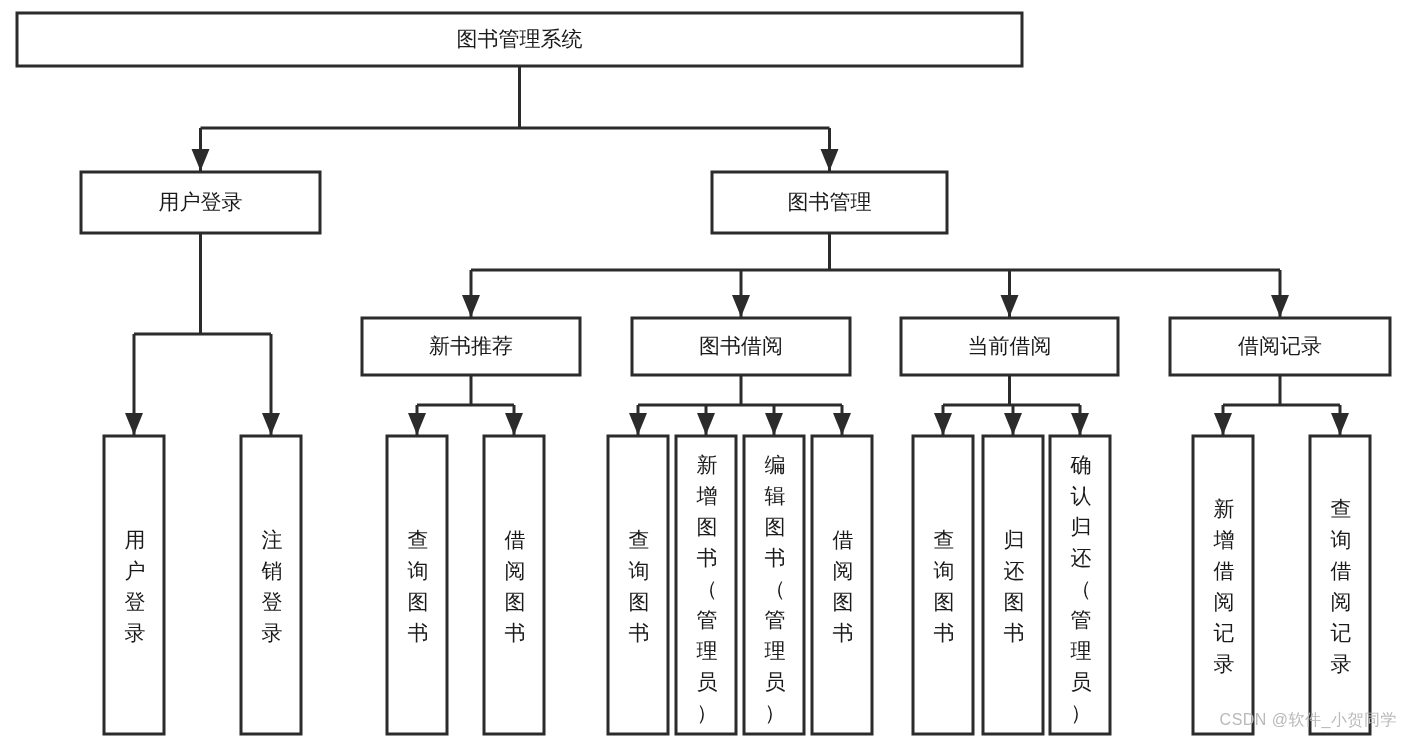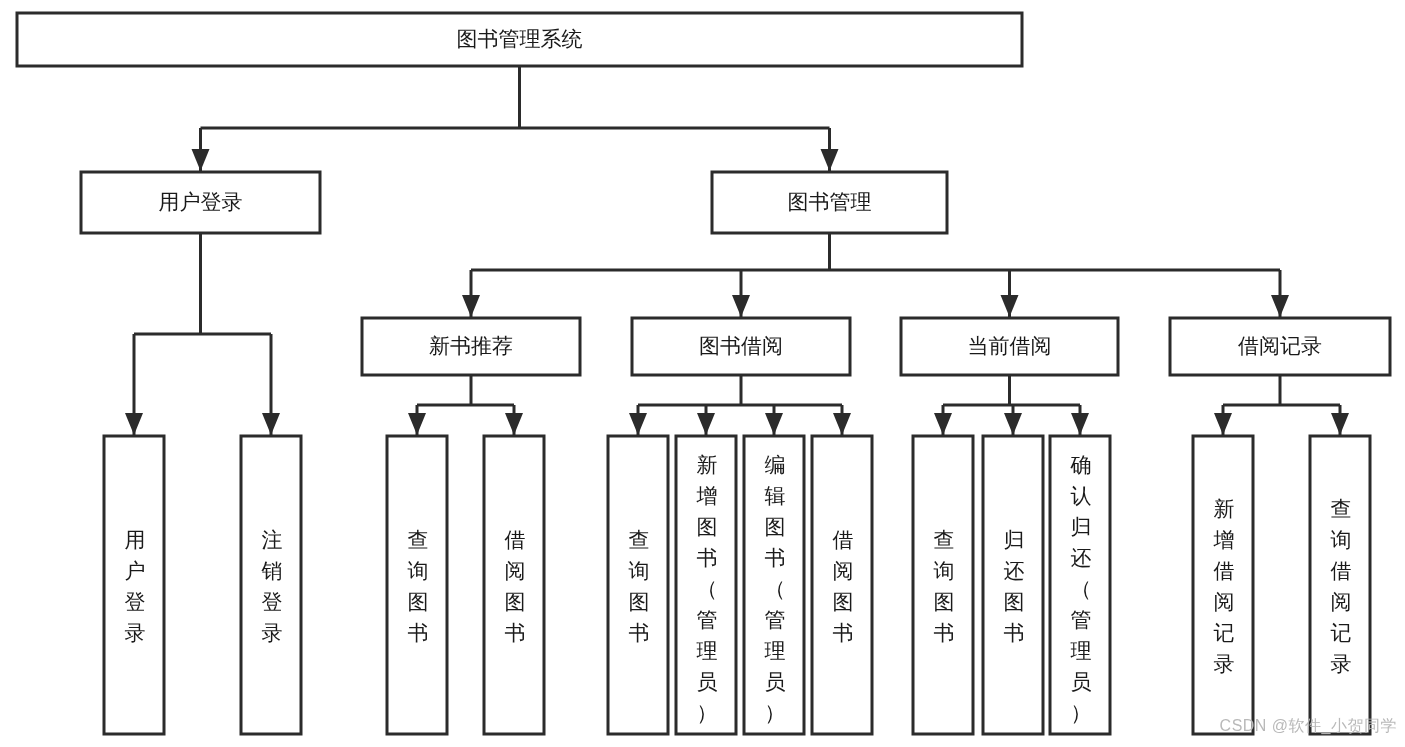--- a/index.html
+++ b/index.html
@@ -52,21 +52,21 @@
   }
   .node-label-v {
     font-family: "Liberation Sans", "DejaVu Sans", sans-serif;
     font-size: 21px;
     fill: #1a1a1a;
     text-anchor: middle;
   }
   .watermark {
     position: absolute;
     right: 8px;
-    bottom: 10px;
+    bottom: 16px;
     font-family: "Liberation Sans", "DejaVu Sans", sans-serif;
     font-size: 16px;
     color: #b9b9b9;
     white-space: nowrap;
     letter-spacing: 0.5px;
   }
 </style>
 </head>
 <body>
 

